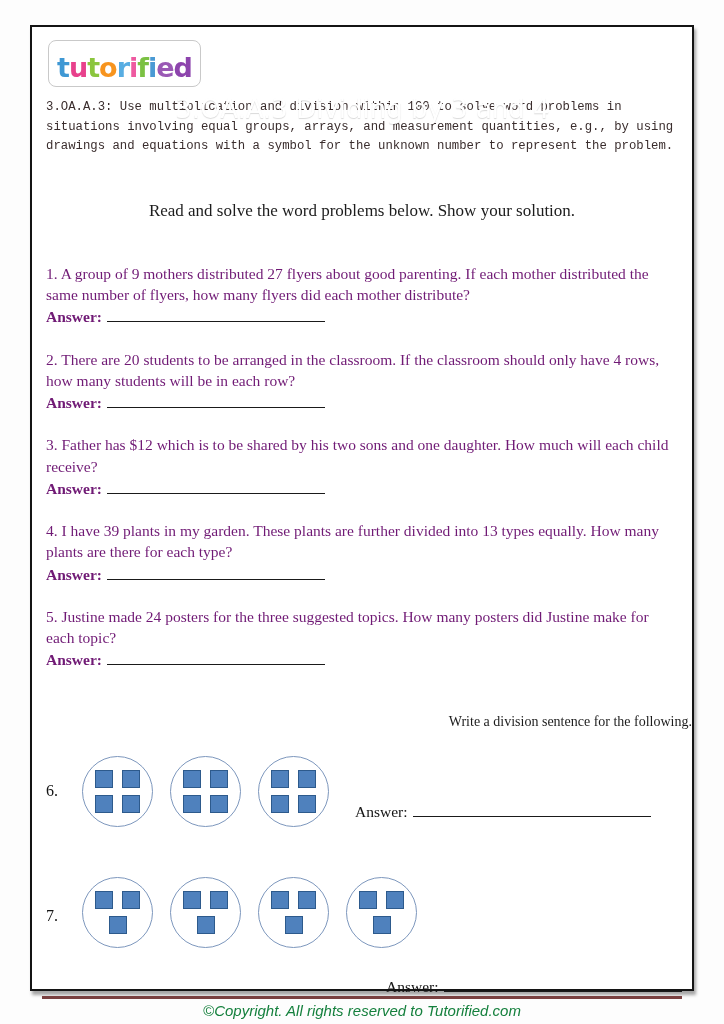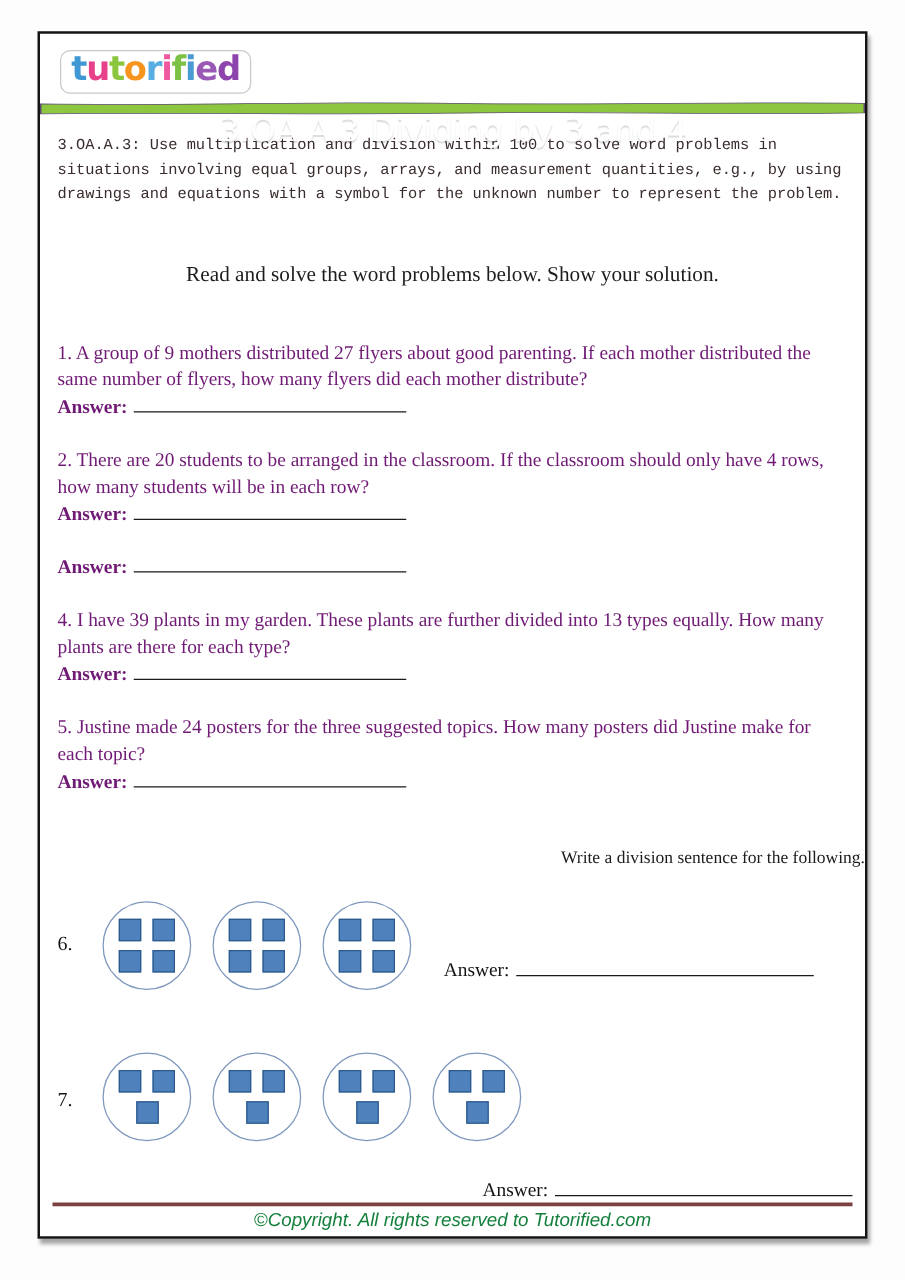--- a/index.html
+++ b/index.html
@@ -15,21 +15,21 @@
     box-shadow:2px 4px 3px rgba(60,60,60,.45);
     display:flex; flex-direction:column;
   }
 
   
   .logo-row { padding:13px 0 0 16px; height:52px; }
   .logo-box {
     display:inline-block;
     border:1px solid #c9c9c9;
     border-radius:8px;
-    padding:0 8px 3px;
+    padding:12px 8px 3px;
     background:#fff;
     font-family:"DejaVu Sans", sans-serif;
     font-weight:bold;
     font-size:27px;
     letter-spacing:-1px;
     line-height:1.1;
   }
 
   
   .banner { position:relative; margin-top:5px; height:54px; }
@@ -150,20 +150,21 @@
   <div class="problems" id="problems">
       <div class="problem">
         <div><span>1.</span> A group of 9 mothers distributed 27 flyers about good parenting. If each mother distributed the same number of flyers, how many flyers did each mother distribute?</div>
         <div class="answer-row"><span class="answer-label-bold">Answer:</span><span class="answer-line"></span></div>
       </div>
       <div class="problem">
         <div><span>2.</span> There are 20 students to be arranged in the classroom. If the classroom should only have 4 rows, how many students will be in each row?</div>
         <div class="answer-row"><span class="answer-label-bold">Answer:</span><span class="answer-line"></span></div>
       </div>
       <div class="problem">
+        <div><span>3.</span> Father has $12 which is to be shared by his two sons and one daughter. How much will each child receive?</div>
         <div class="answer-row"><span class="answer-label-bold">Answer:</span><span class="answer-line"></span></div>
       </div>
       <div class="problem">
         <div><span>4.</span> I have 39 plants in my garden. These plants are further divided into 13 types equally. How many plants are there for each type?</div>
         <div class="answer-row"><span class="answer-label-bold">Answer:</span><span class="answer-line"></span></div>
       </div>
       <div class="problem">
         <div><span>5.</span> Justine made 24 posters for the three suggested topics. How many posters did Justine make for each topic?</div>
         <div class="answer-row"><span class="answer-label-bold">Answer:</span><span class="answer-line"></span></div>
       </div>

